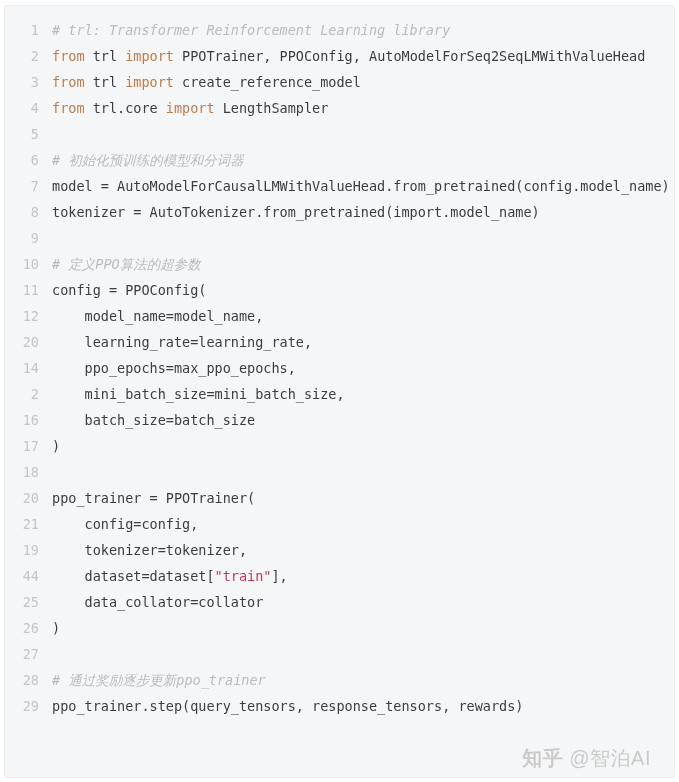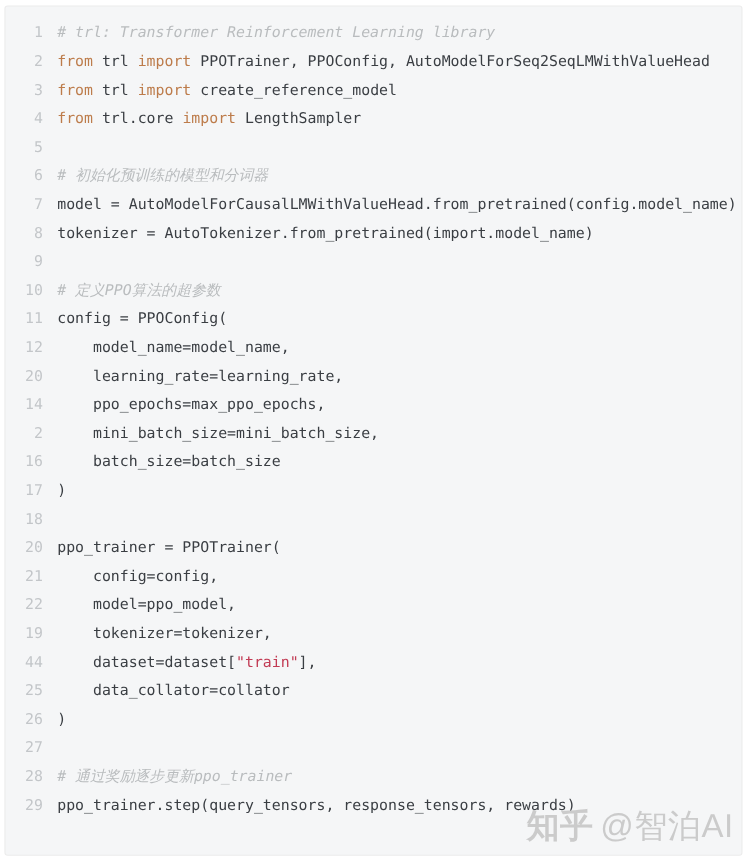--- a/index.html
+++ b/index.html
@@ -42,24 +42,24 @@
     margin-right: 13px;
     color: var(--c-linenum);
     user-select: none;
   }
   .tok-plain   { color: var(--c-code); margin-top: 16px; }
   .tok-keyword { color: var(--c-keyword); }
   .tok-string  { color: var(--c-string); }
   .tok-comment { color: var(--c-comment); font-style: italic; }
   .watermark {
     position: absolute;
-    right: 12px; bottom: 10px;
+    right: 28px; bottom: 10px;
     color: var(--c-watermark);
     font-family: "Liberation Sans", sans-serif;
-    font-size: 30px;
+    font-size: 20px;
     letter-spacing: 0.5px;
     white-space: nowrap;
     user-select: none;
     text-align: right;
   }
   .watermark .zhihu-logo-text { font-weight: 700; margin-right: 6px; }
   .watermark .author-handle   { font-weight: 400; }
 </style>
 </head>
 <body>
@@ -79,21 +79,20 @@
       <div class="line"><span class="ln">11</span><span><span class="tok-plain">config = PPOConfig(</span></span></div>
       <div class="line"><span class="ln">12</span><span><span class="tok-plain">    model_name=model_name,</span></span></div>
       <div class="line"><span class="ln">20</span><span><span class="tok-plain">    learning_rate=learning_rate,</span></span></div>
       <div class="line"><span class="ln">14</span><span><span class="tok-plain">    ppo_epochs=max_ppo_epochs,</span></span></div>
       <div class="line"><span class="ln">2</span><span><span class="tok-plain">    mini_batch_size=mini_batch_size,</span></span></div>
       <div class="line"><span class="ln">16</span><span><span class="tok-plain">    batch_size=batch_size</span></span></div>
       <div class="line"><span class="ln">17</span><span><span class="tok-plain">)</span></span></div>
       <div class="line"><span class="ln">18</span><span></span></div>
       <div class="line"><span class="ln">20</span><span><span class="tok-plain">ppo_trainer = PPOTrainer(</span></span></div>
       <div class="line"><span class="ln">21</span><span><span class="tok-plain">    config=config,</span></span></div>
-      <div class="line"><span class="ln">22</span><span><span class="tok-plain">    model=ppo_model,</span></span></div>
       <div class="line"><span class="ln">19</span><span><span class="tok-plain">    tokenizer=tokenizer,</span></span></div>
       <div class="line"><span class="ln">44</span><span><span class="tok-plain">    dataset=dataset[</span><span class="tok-string">"train"</span><span class="tok-plain">],</span></span></div>
       <div class="line"><span class="ln">25</span><span><span class="tok-plain">    data_collator=collator</span></span></div>
       <div class="line"><span class="ln">26</span><span><span class="tok-plain">)</span></span></div>
       <div class="line"><span class="ln">27</span><span></span></div>
       <div class="line"><span class="ln">28</span><span><span class="tok-comment"># 通过奖励逐步更新ppo_trainer</span></span></div>
       <div class="line"><span class="ln">29</span><span><span class="tok-plain">ppo_trainer.step(query_tensors, response_tensors, rewards)</span></span></div>
     </div>
 </div>
 

